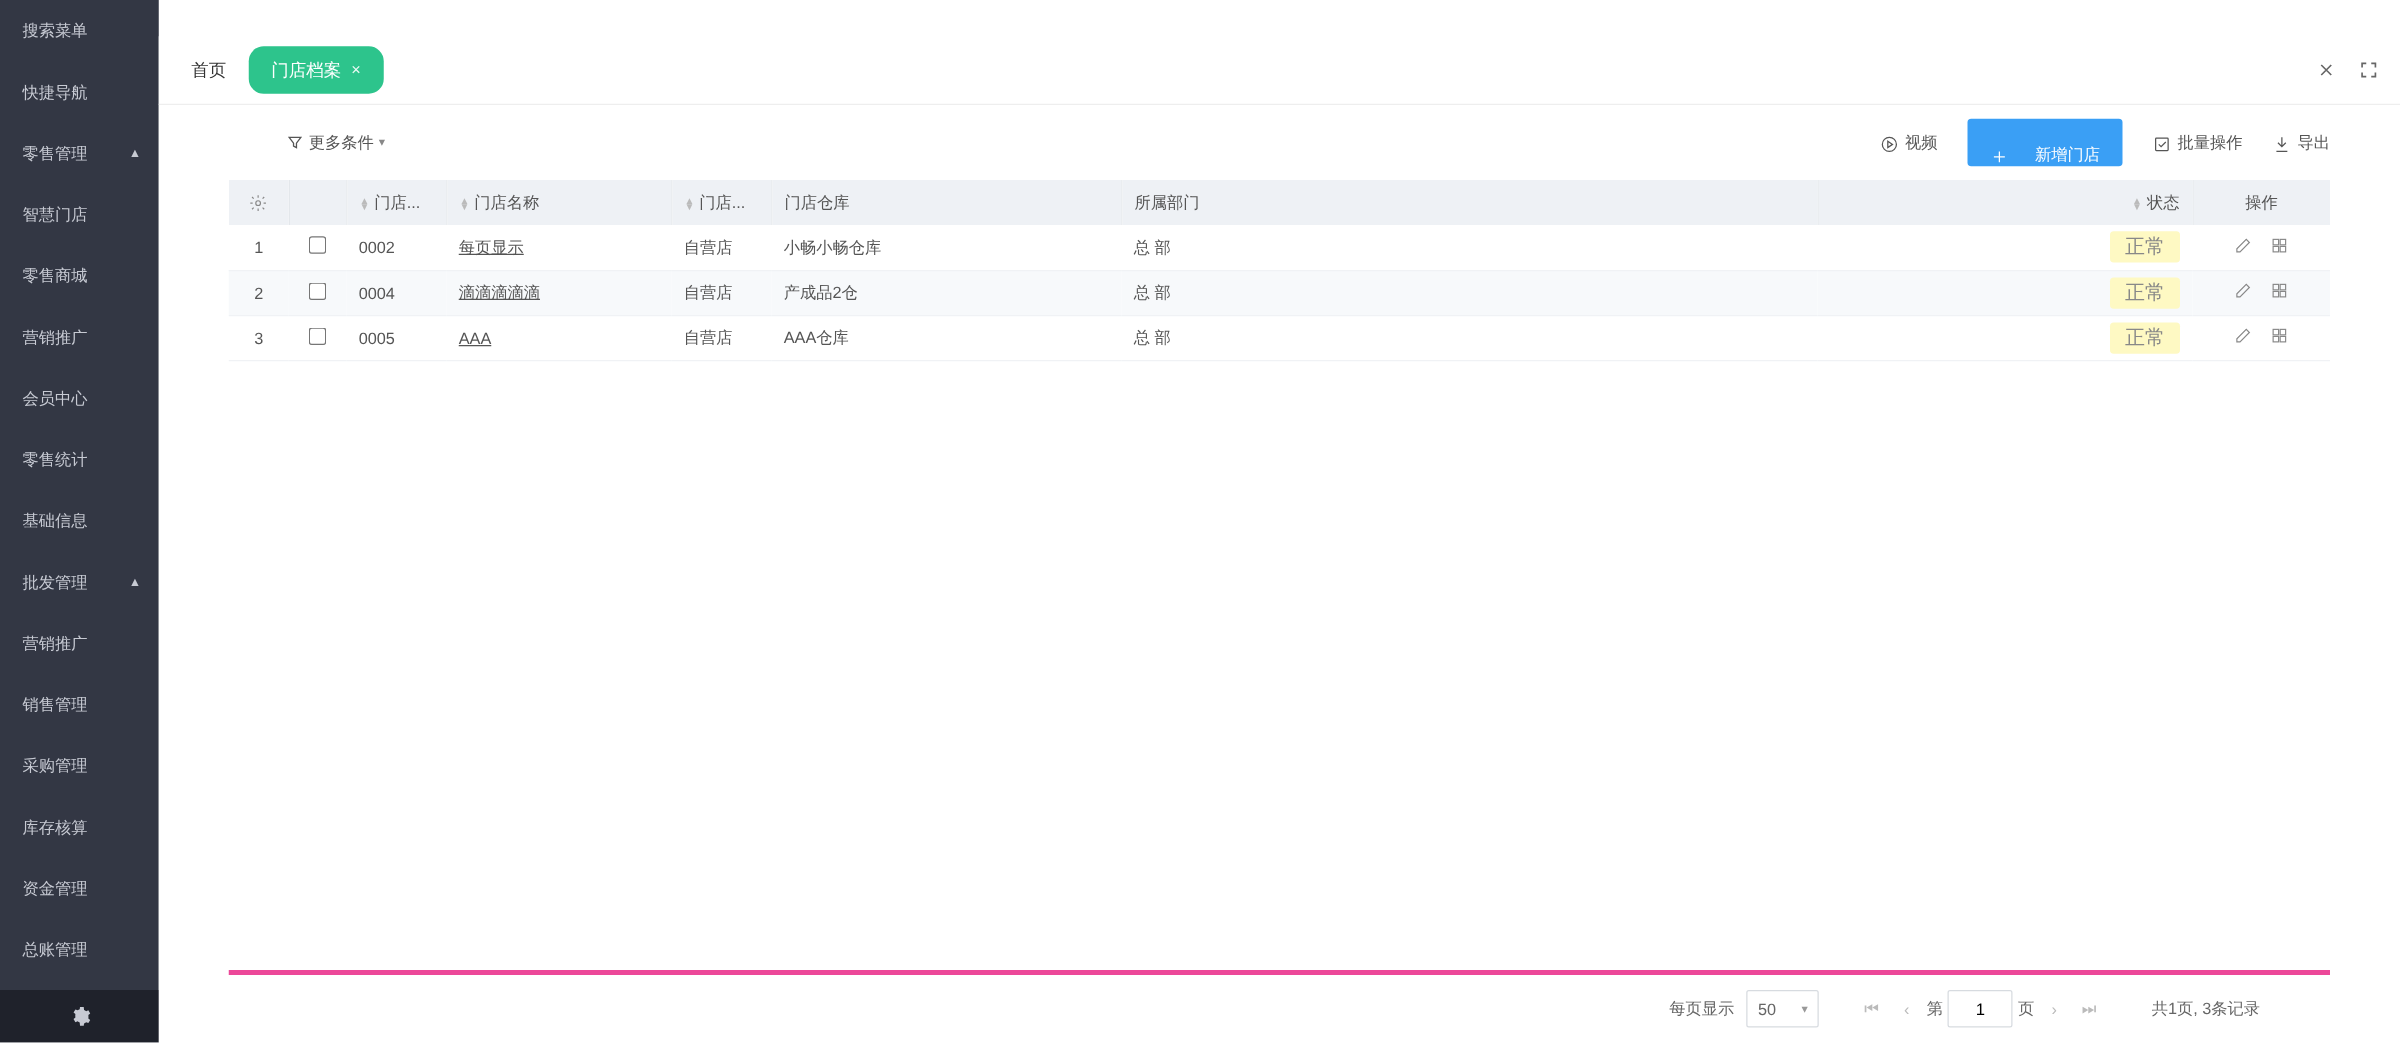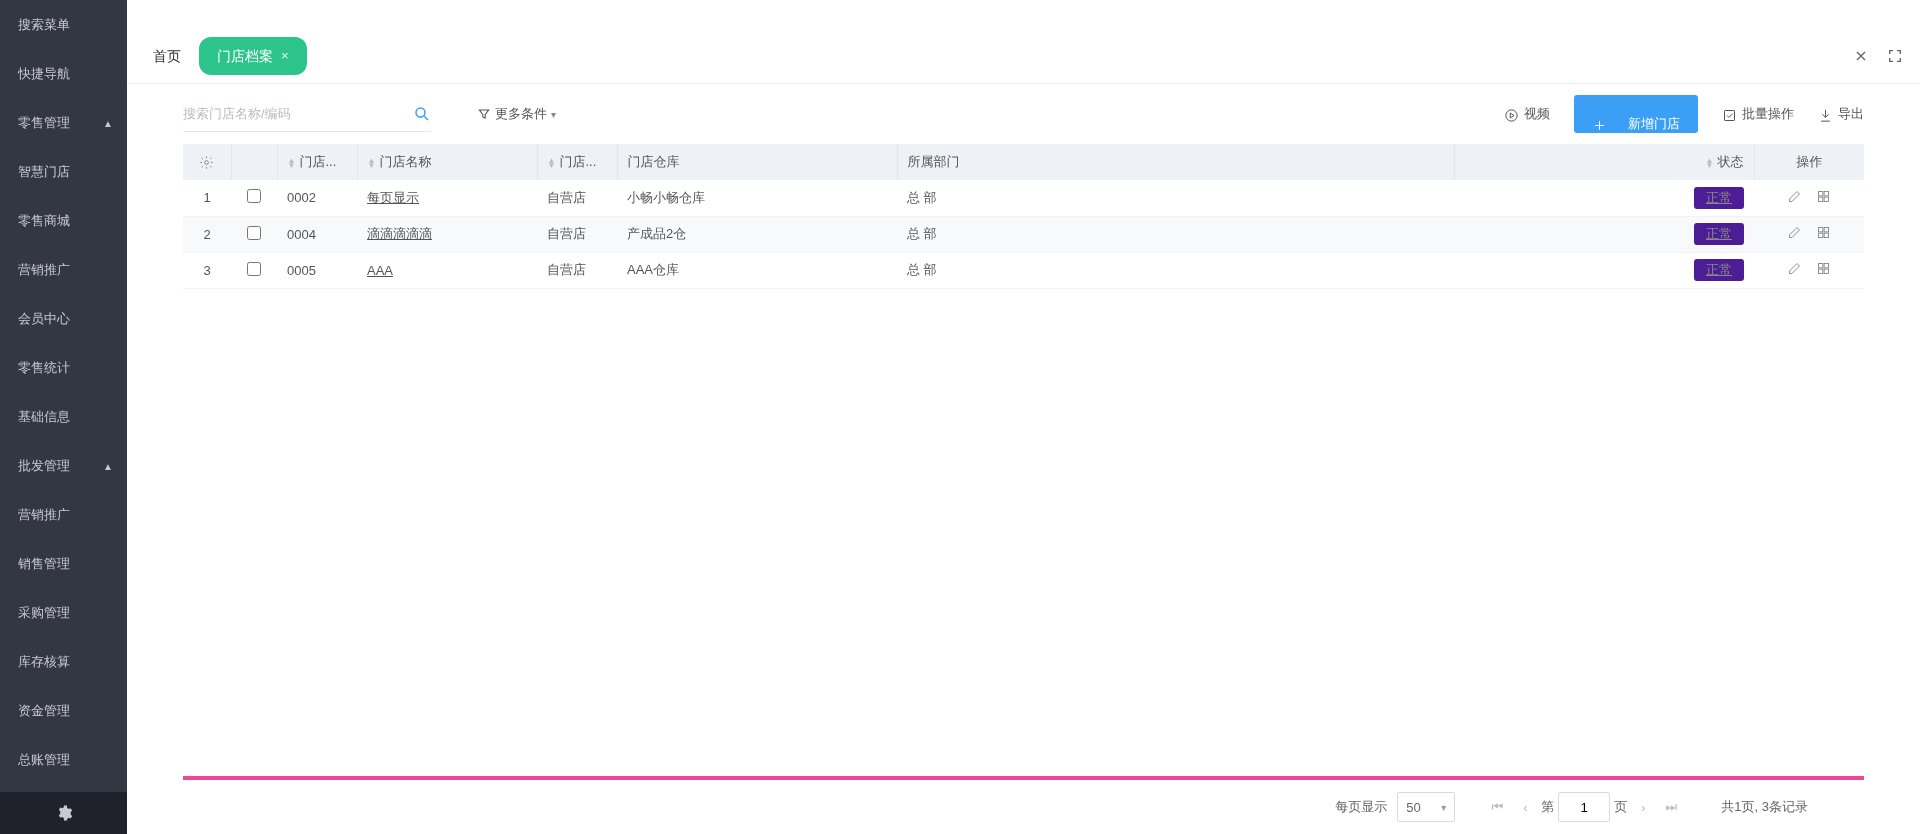--- a/index.html
+++ b/index.html
@@ -43,21 +43,21 @@
 .table-wrap { flex: 1; padding: 0 56px; overflow: auto; display: flex; flex-direction: column; }
 table { width: 100%; border-collapse: collapse; }
 thead th { background: #eef1f5; height: 36px; font-weight: normal; color: #555; font-size: 13px; text-align: left; padding: 0 10px; border-right: 1px solid #e3e7eb; position: relative; white-space: nowrap; }
 thead th:last-child { border-right: none; text-align: center; }
 thead th.center { text-align: center; }
 .sort-icons { display: inline-flex; flex-direction: column; line-height: 5px; font-size: 8px; color: #bbb; margin-right: 4px; vertical-align: middle; }
 tbody td { height: 36px; padding: 0 10px; border-bottom: 1px solid #f0f2f5; color: #555; font-size: 13px; white-space: nowrap; }
 tbody tr:nth-child(even) td { background: #f7f9fb; }
 tbody td.center { text-align: center; }
 tbody td a { color: #555; text-decoration: underline; cursor: pointer; }
-.badge { display: inline-block; background: #4c1d95; color: #888; border-radius: 3px; padding: 2px 12px; font-size: 13px; text-decoration: underline; }
+.badge { display: inline-block; background: #fef9c3; color: #888; border-radius: 3px; padding: 2px 12px; font-size: 16px; }
 .row-action { display: inline-flex; gap: 14px; justify-content: center; width: 100%; }
 .row-action svg { width: 15px; height: 15px; stroke: #888; fill: none; stroke-width: 1.5; cursor: pointer; }
 input[type=checkbox] { width: 14px; height: 14px; }
 
 
 .table-pad { flex: 1; }
 .pagination { height: 58px; display: flex; align-items: center; justify-content: flex-end; border-top: 4px solid #ec4899; padding: 0 56px; color: #666; font-size: 13px; gap: 10px; }
 .pg-select { border: 1px solid #d7dbe0; height: 30px; width: 58px; display: flex; align-items: center; justify-content: space-between; padding: 0 8px; border-radius: 2px; cursor: pointer; }
 .pg-nav { display: flex; align-items: center; gap: 4px; margin-left: 20px; }
 .pg-btn { width: 24px; height: 24px; display: flex; align-items: center; justify-content: center; cursor: pointer; color: #bbb; }
@@ -115,29 +115,20 @@
           </svg>
         </div>
       <div class="tabbar-btn">
           <svg width="16" height="16" viewBox="0 0 24 24" stroke="#666" stroke-width="2" fill="none">
             <path d="M4 9V4h5M20 9V4h-5M4 15v5h5M20 15v5h-5"></path>
           </svg>
         </div>
     </div>
 
     <div class="toolbar">
-      <div class="searchbox">
-        <input type="text" placeholder="搜索门店名称/编码" style="">
-        <span class="sicon">
-            <svg width="18" height="18" viewBox="0 0 24 24" fill="none" stroke="#3a9ff5" stroke-width="2">
-              <circle cx="10" cy="10" r="6"></circle>
-              <path d="M20 20l-5-5"></path>
-            </svg>
-          </span>
-      </div>
       <div class="filter-more">
         <span>
             <svg viewBox="0 0 24 24" fill="none" stroke="#555" stroke-width="1.8">
               <path d="M4 5h16l-6 8v6l-4-2v-4L4 5z"></path>
             </svg>
           </span>
         <span>更多条件</span>
         <span class="chev">▾</span>
       </div>
       <div class="toolbar-spacer"></div>

